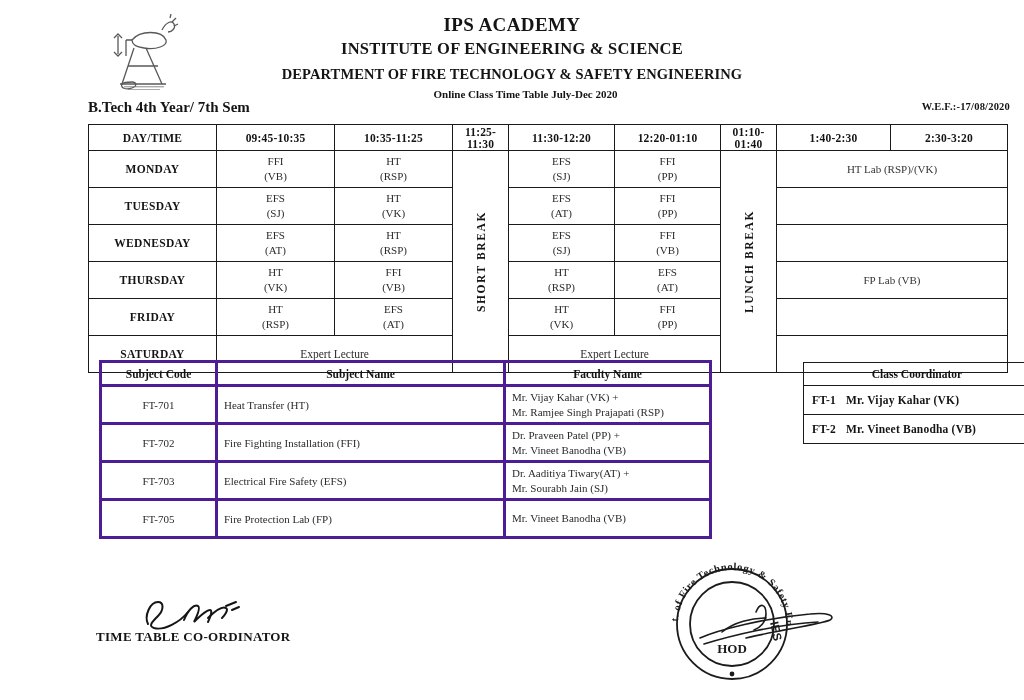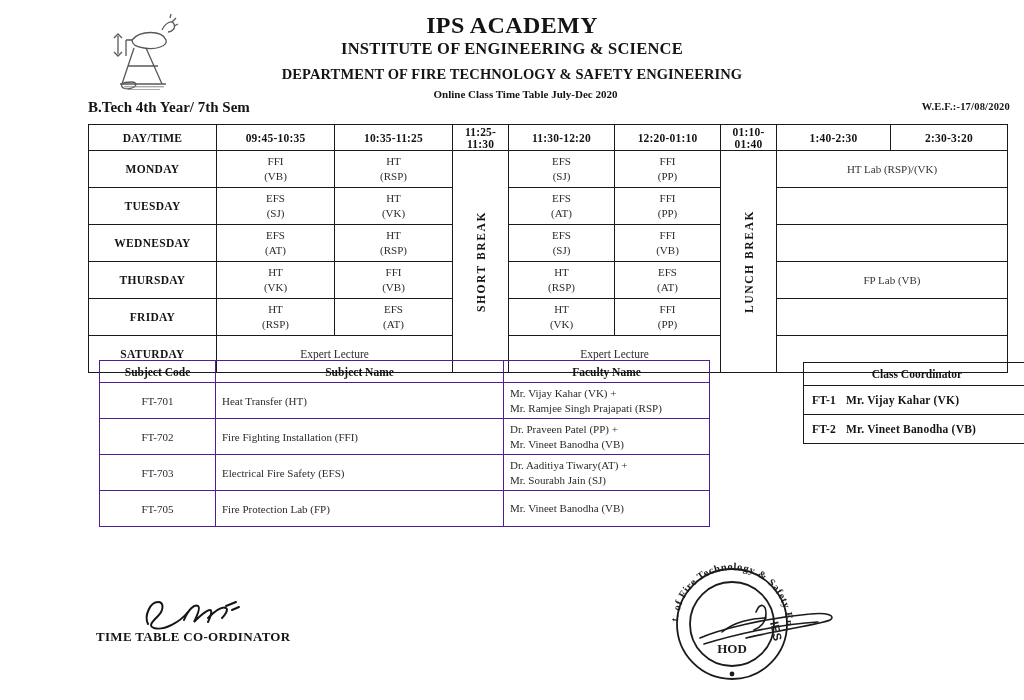--- a/index.html
+++ b/index.html
@@ -32,21 +32,21 @@
   }
   .title-block {
     position: absolute;
     left: 0; top: 14px;
     width: 1024px;
     text-align: center;
   }
   .t-academy {
     font-family: "Liberation Serif", serif;
     font-weight: bold;
-    font-size: 24px;
+    font-size: 19px;
     letter-spacing: 0.4px;
     line-height: 22px;
   }
   .t-institute {
     font-family: "Liberation Serif", serif;
     font-weight: bold;
     font-size: 16.5px;
     letter-spacing: 0.2px;
     line-height: 22px;
     margin-top: 2px;
@@ -148,21 +148,21 @@
     left: 99px; top: 360px;
     width: 610px;
   }
   table.subj {
     border-collapse: collapse;
     table-layout: fixed;
     width: 610px;
     font-size: 11px;
   }
   table.subj td, table.subj th {
-    border: 1px solid #4c1d95;
+    border: 3px solid #4c1d95;
     padding: 0 6px;
     vertical-align: middle;
     margin-top: 36px;
   }
   table.subj th {
     height: 21px;
     text-align: center;
     font-weight: bold;
     font-size: 11.5px;
   }

